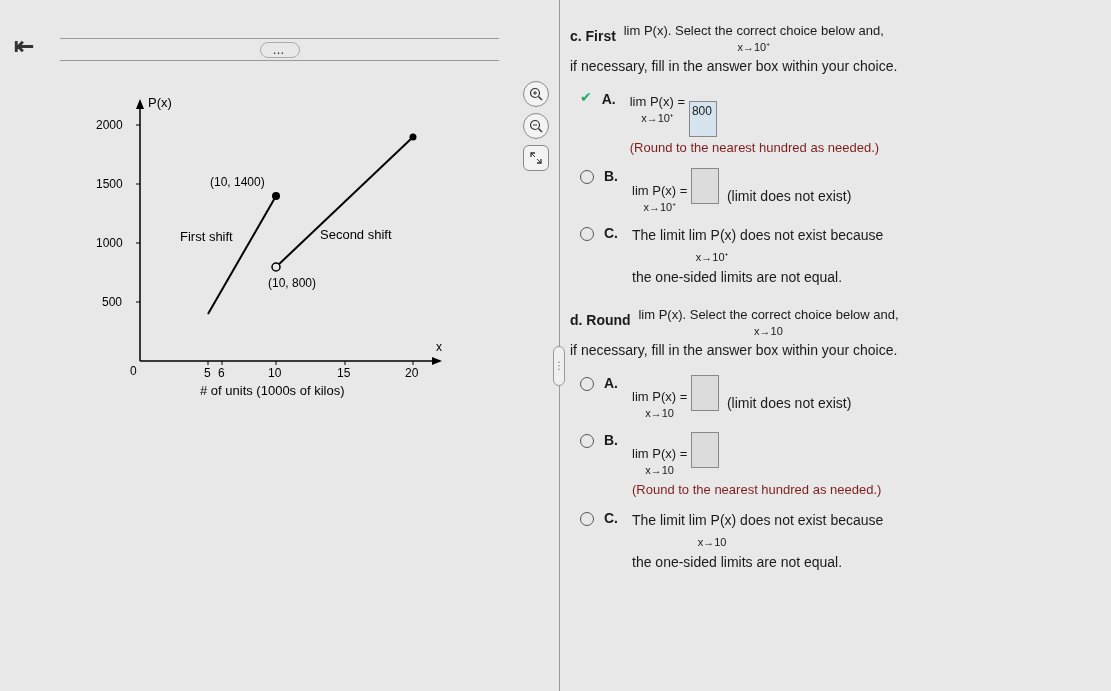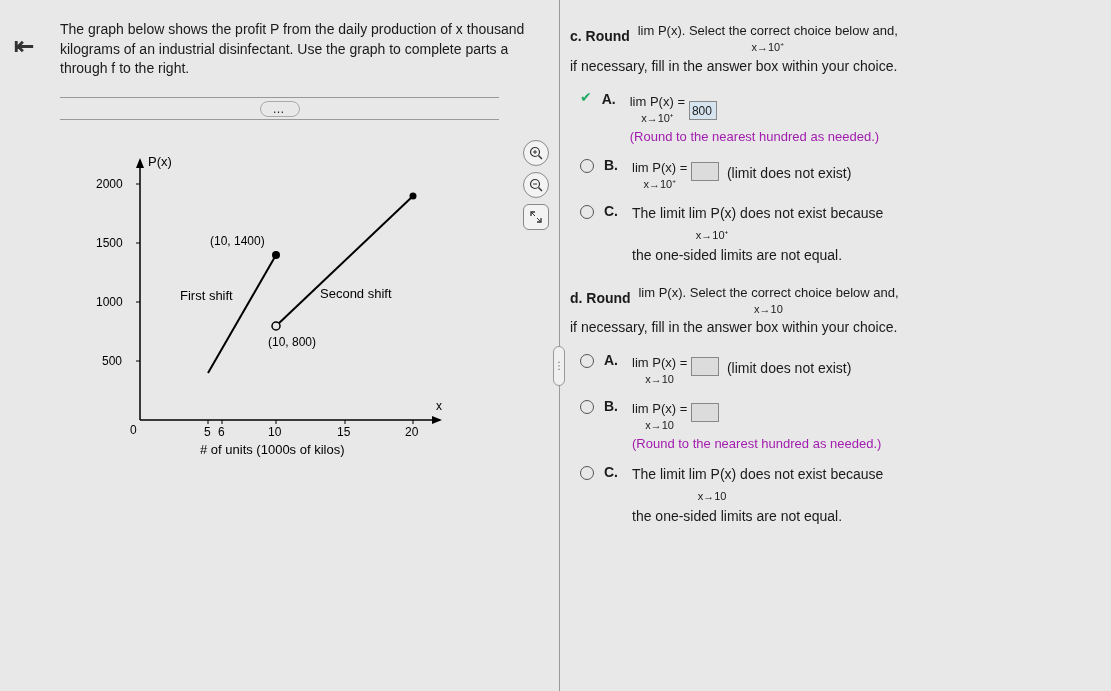--- a/index.html
+++ b/index.html
@@ -25,33 +25,32 @@
 .right p.lead { line-height: 1.5; margin-bottom: 14px; }
 .lim-inline { display:inline-block; vertical-align: middle; }
 .lim-top { font-size: 13px; text-align: center; }
 .lim-bot { font-size: 11px; text-align:center; display:block; margin-top:-2px;}
 .choices { margin-left: 10px; }
 .choice { display: flex; align-items: flex-start; margin: 10px 0; gap: 10px; }
 .radio { width: 14px; height: 14px; border: 1.5px solid #555; border-radius: 50%; margin-top: 2px; cursor: pointer; flex-shrink: 0; }
 .check-icon { color:#2a6; font-size:14px; position:relative; top:-2px; }
 .letter { font-weight: bold; width: 18px; flex-shrink: 0; }
 .choice-body { flex: 1; line-height: 1.5; }
-.ans-box { display: inline-block; min-width: 28px; height: 19px; border: 1px solid #888; background: #d6e4f0; vertical-align: -3px; padding: 0 2px; font-size: 12px; }
+.ans-box { display: inline-block; min-width: 28px; height: 36px; border: 1px solid #888; background: #d6e4f0; vertical-align: -3px; padding: 0 2px; font-size: 12px; }
 .ans-box.empty { background: #dcdcdc; }
-.hint { font-size: 13px; color: #a21caf; }
+.hint { font-size: 13px; color: #7f1d1d; }
 .part-d { margin-top: 16px; }
 .center-handle { position:absolute; right:-6px; top:50%; width:12px; height:40px; border:1px solid #999; border-radius:6px; background:#f0f0f0; display:flex; align-items:center; justify-content:center; font-size:10px; color:#666; cursor:pointer;}
 </style>
 </head>
 <body>
 
 <div class="page">
   <div class="left">
     <div class="back-btn">⇤</div>
-    <p class="prompt">The graph below shows the profit P from the daily production of x thousand kilograms of an industrial disinfectant. Use the graph to complete parts a through f to the right.</p>
     <div class="dots-row">
       <span class="dots">…</span>
     </div>
 
     <div class="chart-wrap">
       <div class="tools">
         <div class="tool">
             <svg width="14" height="14" viewBox="0 0 14 14">
               <circle cx="6" cy="6" r="4.5" fill="none" stroke="#333" stroke-width="1.2"></circle>
               <line x1="9.5" y1="9.5" x2="13" y2="13" stroke="#333" stroke-width="1.5"></line>
@@ -140,21 +139,21 @@
           <text class="shift-label" x="180" y="138">Second shift</text>
         </g>
       </svg>
     </div>
     <div class="center-handle">⋮</div>
   </div>
 
   <div class="right">
 
     <p class="lead">
-      <b>c. Round</b>&nbsp;
+      <b>c. First</b>&nbsp;
       <span class="lim-inline"><span class="lim-top">lim  P(x). Select the correct choice below and,</span><span class="lim-bot">x→10⁺</span></span><br>
       <span>if necessary, fill in the answer box within your choice.</span>
     </p>
 
     <div class="choices">
       <div class="choice">
         <span class="check-icon">✔</span>
         <span class="letter">A.</span>
         <div class="choice-body">
           <span class="lim-inline"><span class="lim-top">lim  P(x) =</span><span class="lim-bot">x→10⁺</span></span>

